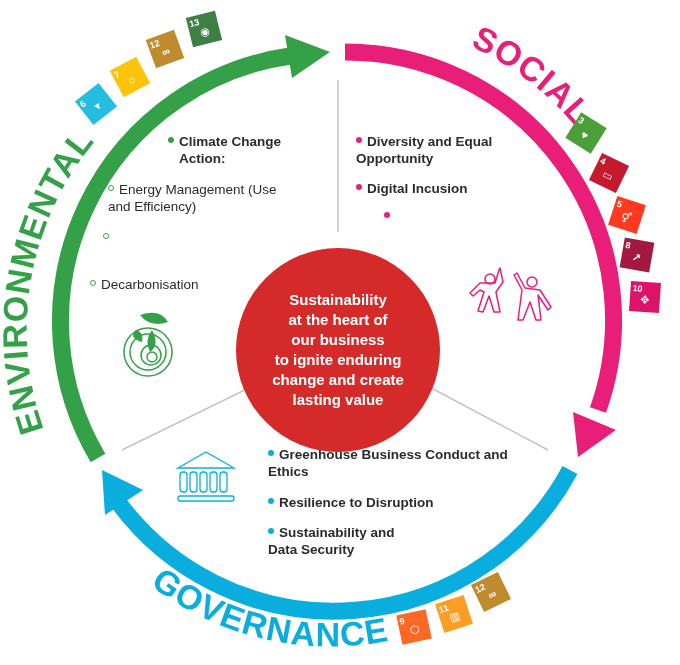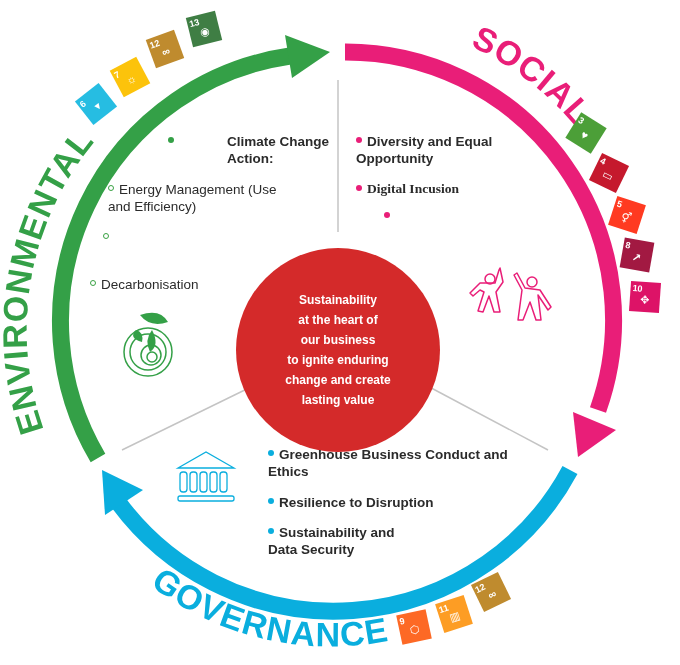--- a/index.html
+++ b/index.html
@@ -3,21 +3,21 @@
 <meta charset="utf-8">
 <style>
   html,body{margin:0;padding:0;background:#ffffff;}
   body{width:680px;height:665px;position:relative;overflow:hidden;font-family:"Liberation Sans","DejaVu Sans",sans-serif;}
   svg.ring{position:absolute;left:0;top:0;}
   .b{font-weight:bold;}
   .item{position:absolute;font-size:13.5px;line-height:17px;color:#2b2b2b;}
   .dot{display:inline-block;width:6px;height:6px;border-radius:50%;margin-right:5px;vertical-align:middle;position:relative;top:-2px;}
   .ring-dot{display:inline-block;width:4px;height:4px;border-radius:50%;border:1px solid #3aa244;margin-right:5px;vertical-align:middle;position:relative;top:-2px;}
   .center-circle{position:absolute;left:236px;top:248px;width:204px;height:204px;border-radius:50%;background:#d42a2a;display:flex;align-items:center;justify-content:center;text-align:center;}
-  .center-circle span{color:#fff;font-weight:bold;font-size:12px;line-height:20px;width:180px;white-space:pre-line;}
+  .center-circle span{color:#fff;font-weight:bold;font-size:15px;line-height:20px;width:180px;white-space:pre-line;}
   .sdg{position:absolute;width:30px;height:30px;display:flex;align-items:flex-start;justify-content:flex-start;color:#fff;font-size:8px;font-weight:bold;padding:2px;box-sizing:border-box;}
   .sdg .num{font-size:9px;}
   .sdg .glyph{position:absolute;left:50%;top:60%;transform:translate(-50%,-50%);font-size:11px;line-height:11px;}
 </style>
 </head>
 <body>
 
 <svg class="ring" width="680" height="665" viewBox="0 0 680 665">
 
   <line x1="338" y1="80" x2="338" y2="232" stroke="#c4c4c4" stroke-width="1.5"></line>
@@ -79,36 +79,36 @@
 <div class="center-circle">
   <span>Sustainability
 at the heart of
 our business
 to ignite enduring
 change and create
 lasting value</span>
 </div>
 
 <div class="item b" style="left:168px;top:133px;">
-  <span class="dot" style="background:#34a047;"></span><span style="display:inline-block;width:130px;vertical-align:top;margin-left:48px;">Climate Change Action:</span>
+  <span class="dot" style="background:#34a047;"></span><span style="display:inline-block;width:130px;vertical-align:top;">Climate Change Action:</span>
 </div>
 <div class="item" style="left:108px;top:181px;width:170px;">
   <span class="ring-dot"></span><span>Energy Management (Use and Efficiency)</span>
 </div>
 <div class="item" style="left:103px;top:229px;width:150px;">
   <span class="ring-dot"></span>
 </div>
 <div class="item" style="left:90px;top:276px;width:150px;">
   <span class="ring-dot"></span><span>Decarbonisation</span>
 </div>
 
 <div class="item b" style="left:356px;top:133px;width:160px;">
   <span class="dot" style="background:#e91e78;"></span><span>Diversity and Equal Opportunity</span>
 </div>
-<div class="item b" style="left:356px;top:180px;width:160px;font-family:Liberation Serif, serif;">
+<div class="item b" style="left:356px;top:180px;width:160px;">
   <span class="dot" style="background:#e91e78;"></span><span>Digital Incusion</span>
 </div>
 <div class="item b" style="left:384px;top:208px;width:160px;">
   <span class="dot" style="background:#e91e78;"></span>
 </div>
 
 <div class="item b" style="left:268px;top:446px;width:240px;">
   <span class="dot" style="background:#0aaede;"></span><span>Greenhouse Business Conduct and Ethics</span>
 </div>
 <div class="item b" style="left:268px;top:494px;width:240px;">

